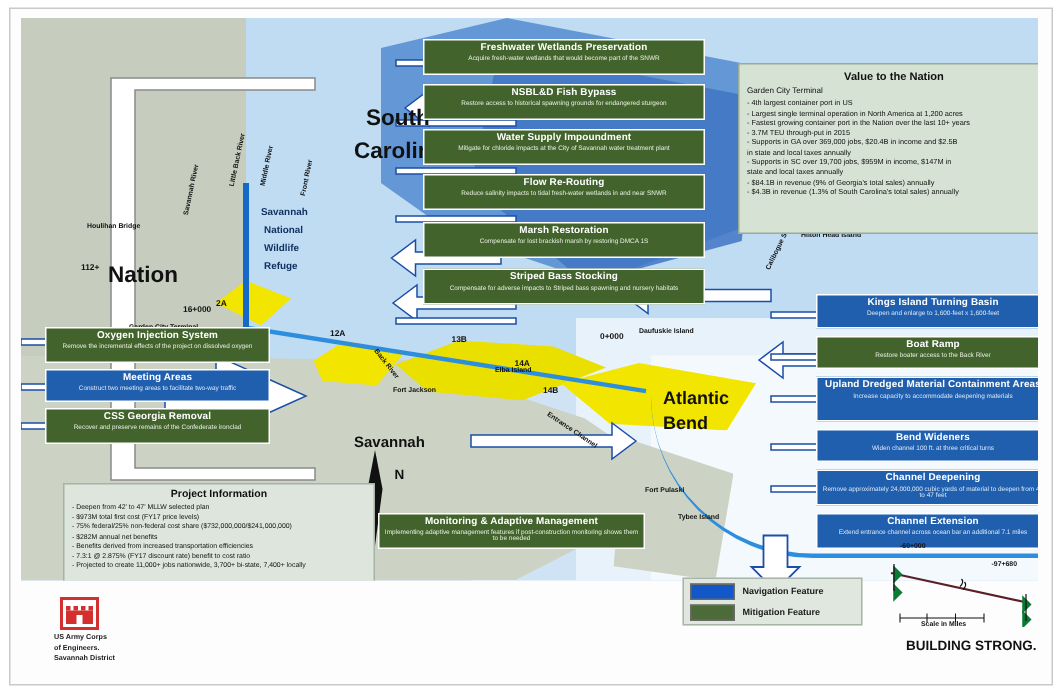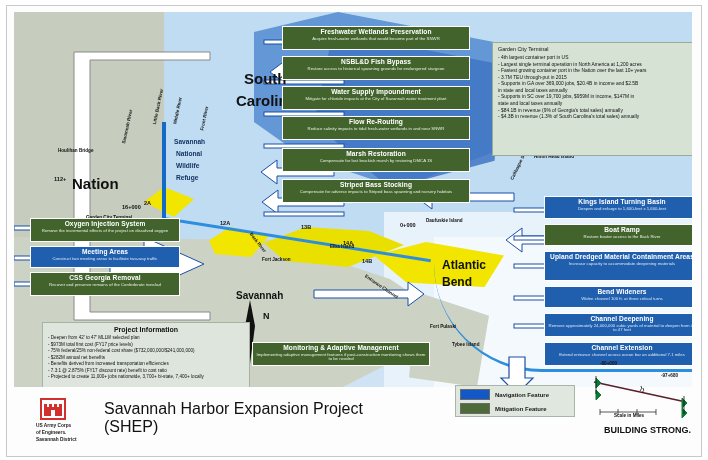--- a/index.html
+++ b/index.html
@@ -192,20 +192,21 @@
 
     <div class="ml reach" style="left:206px;top:208px;font-weight:bold;">12A</div>
     <div class="ml reach" style="left:287px;top:212px;font-weight:bold;">13B</div>
     <div class="ml reach" style="left:329px;top:228px;font-weight:bold;">14A</div>
     <div class="ml reach" style="left:348px;top:246px;font-weight:bold;">14B</div>
     <div class="ml reach" style="left:130px;top:188px;font-weight:bold;">2A</div>
 
     <div class="ml" style="left:249px;top:299px;font-size:9px;color:#111;">N</div>
 
     <div class="vtn">
+      <h3>Value to the Nation</h3>
       <div class="sub">Garden City Terminal</div>
       <ul>
         <li>- 4th largest container port in US</li>
         <li>- Largest single terminal operation in North America at 1,200 acres</li>
         <li>- Fastest growing container port in the Nation over the last 10+ years</li>
         <li>- 3.7M TEU through-put in 2015</li>
         <li>- Supports in GA over 369,000 jobs, $20.4B in income and $2.5B</li>
         <li>  in state and local taxes annually</li>
         <li>- Supports in SC over 19,700 jobs, $959M in income, $147M in</li>
         <li>  state and local taxes annually</li>
@@ -341,17 +342,16 @@
         <rect x="10" y="1" width="3" height="3" fill="#d32f2f"></rect>
         <rect x="15" y="1" width="3" height="3" fill="#d32f2f"></rect>
         <rect x="7" y="7" width="4" height="6" fill="#ffffff"></rect>
       </svg>
     </div>
     <div class="logotxt">
       <div>US Army Corps</div>
       <div>of Engineers.</div>
       <div>Savannah District</div>
     </div>
-    <div class="title">Savannah Harbor Expansion Project (SHEP)</div>
   </div>
 
   <div class="bstrong">BUILDING STRONG.</div>
 </div>
 
 </body></html>

